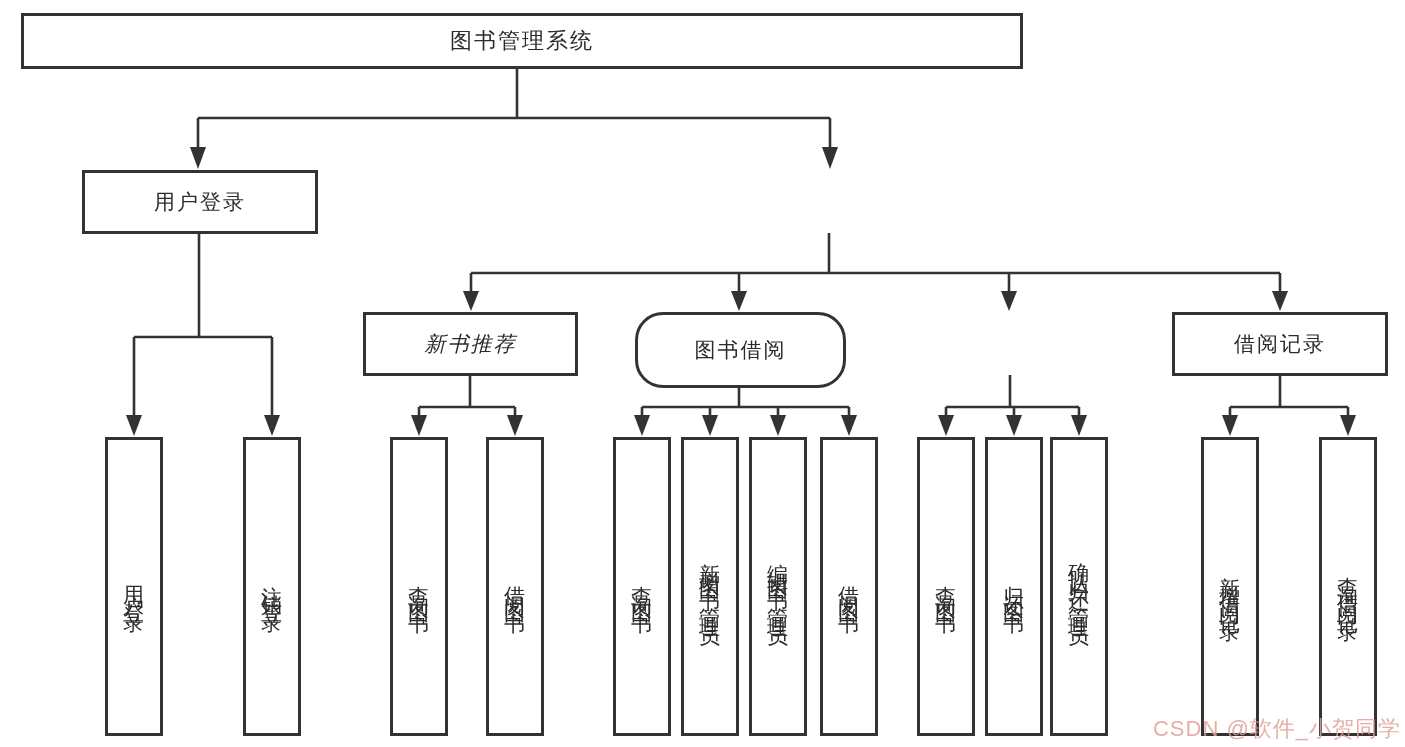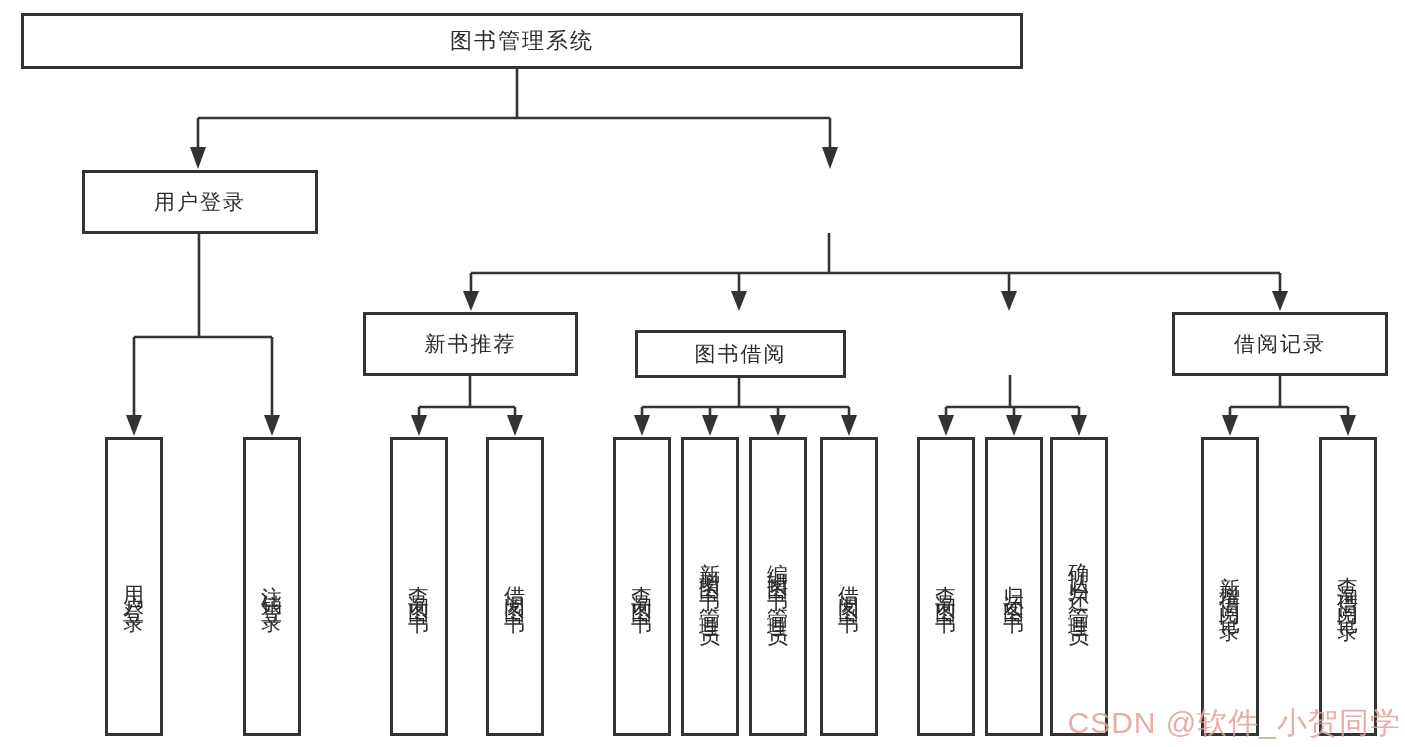--- a/index.html
+++ b/index.html
@@ -27,21 +27,21 @@
     writing-mode:vertical-rl;
     text-orientation:mixed;
     font-size:21px;
     letter-spacing:9px;
     line-height:1;
     white-space:nowrap;
   }
   .watermark{
     position:absolute;
     right:4px;bottom:3px;
-    font-size:30px;
+    font-size:22px;
     letter-spacing:1px;
     color:rgba(225,160,152,0.85);
     white-space:nowrap;
   }
 </style>
 </head>
 <body>
 
 <div class="canvas">
 
@@ -115,24 +115,24 @@
   </svg>
 
   <div class="node hnode root" style="left:21px;top:13px;width:1002px;height:56px;">
     <span>图书管理系统</span>
   </div>
 
   <div class="node hnode" style="left:82px;top:170px;width:236px;height:64px;">
     <span>用户登录</span>
   </div>
 
-  <div class="node hnode" style="left:363px;top:312px;width:215px;height:64px;">
+  <div class="node hnode" style="left:363px;top:312px;width:215px;height:64px;font-style:italic;">
     <span>新书推荐</span>
   </div>
-  <div class="node hnode" style="left:635px;top:330px;width:211px;height:48px;">
+  <div class="node hnode" style="left:635px;top:312px;width:211px;height:76px;border-radius:28px;">
     <span>图书借阅</span>
   </div>
   <div class="node hnode" style="left:1172px;top:312px;width:216px;height:64px;">
     <span>借阅记录</span>
   </div>
 
   <div class="node vnode" style="left:105px;top:437px;width:58px;height:299px;">
     <span class="vtext">用户登录</span>
   </div>
   <div class="node vnode" style="left:243px;top:437px;width:58px;height:299px;">

